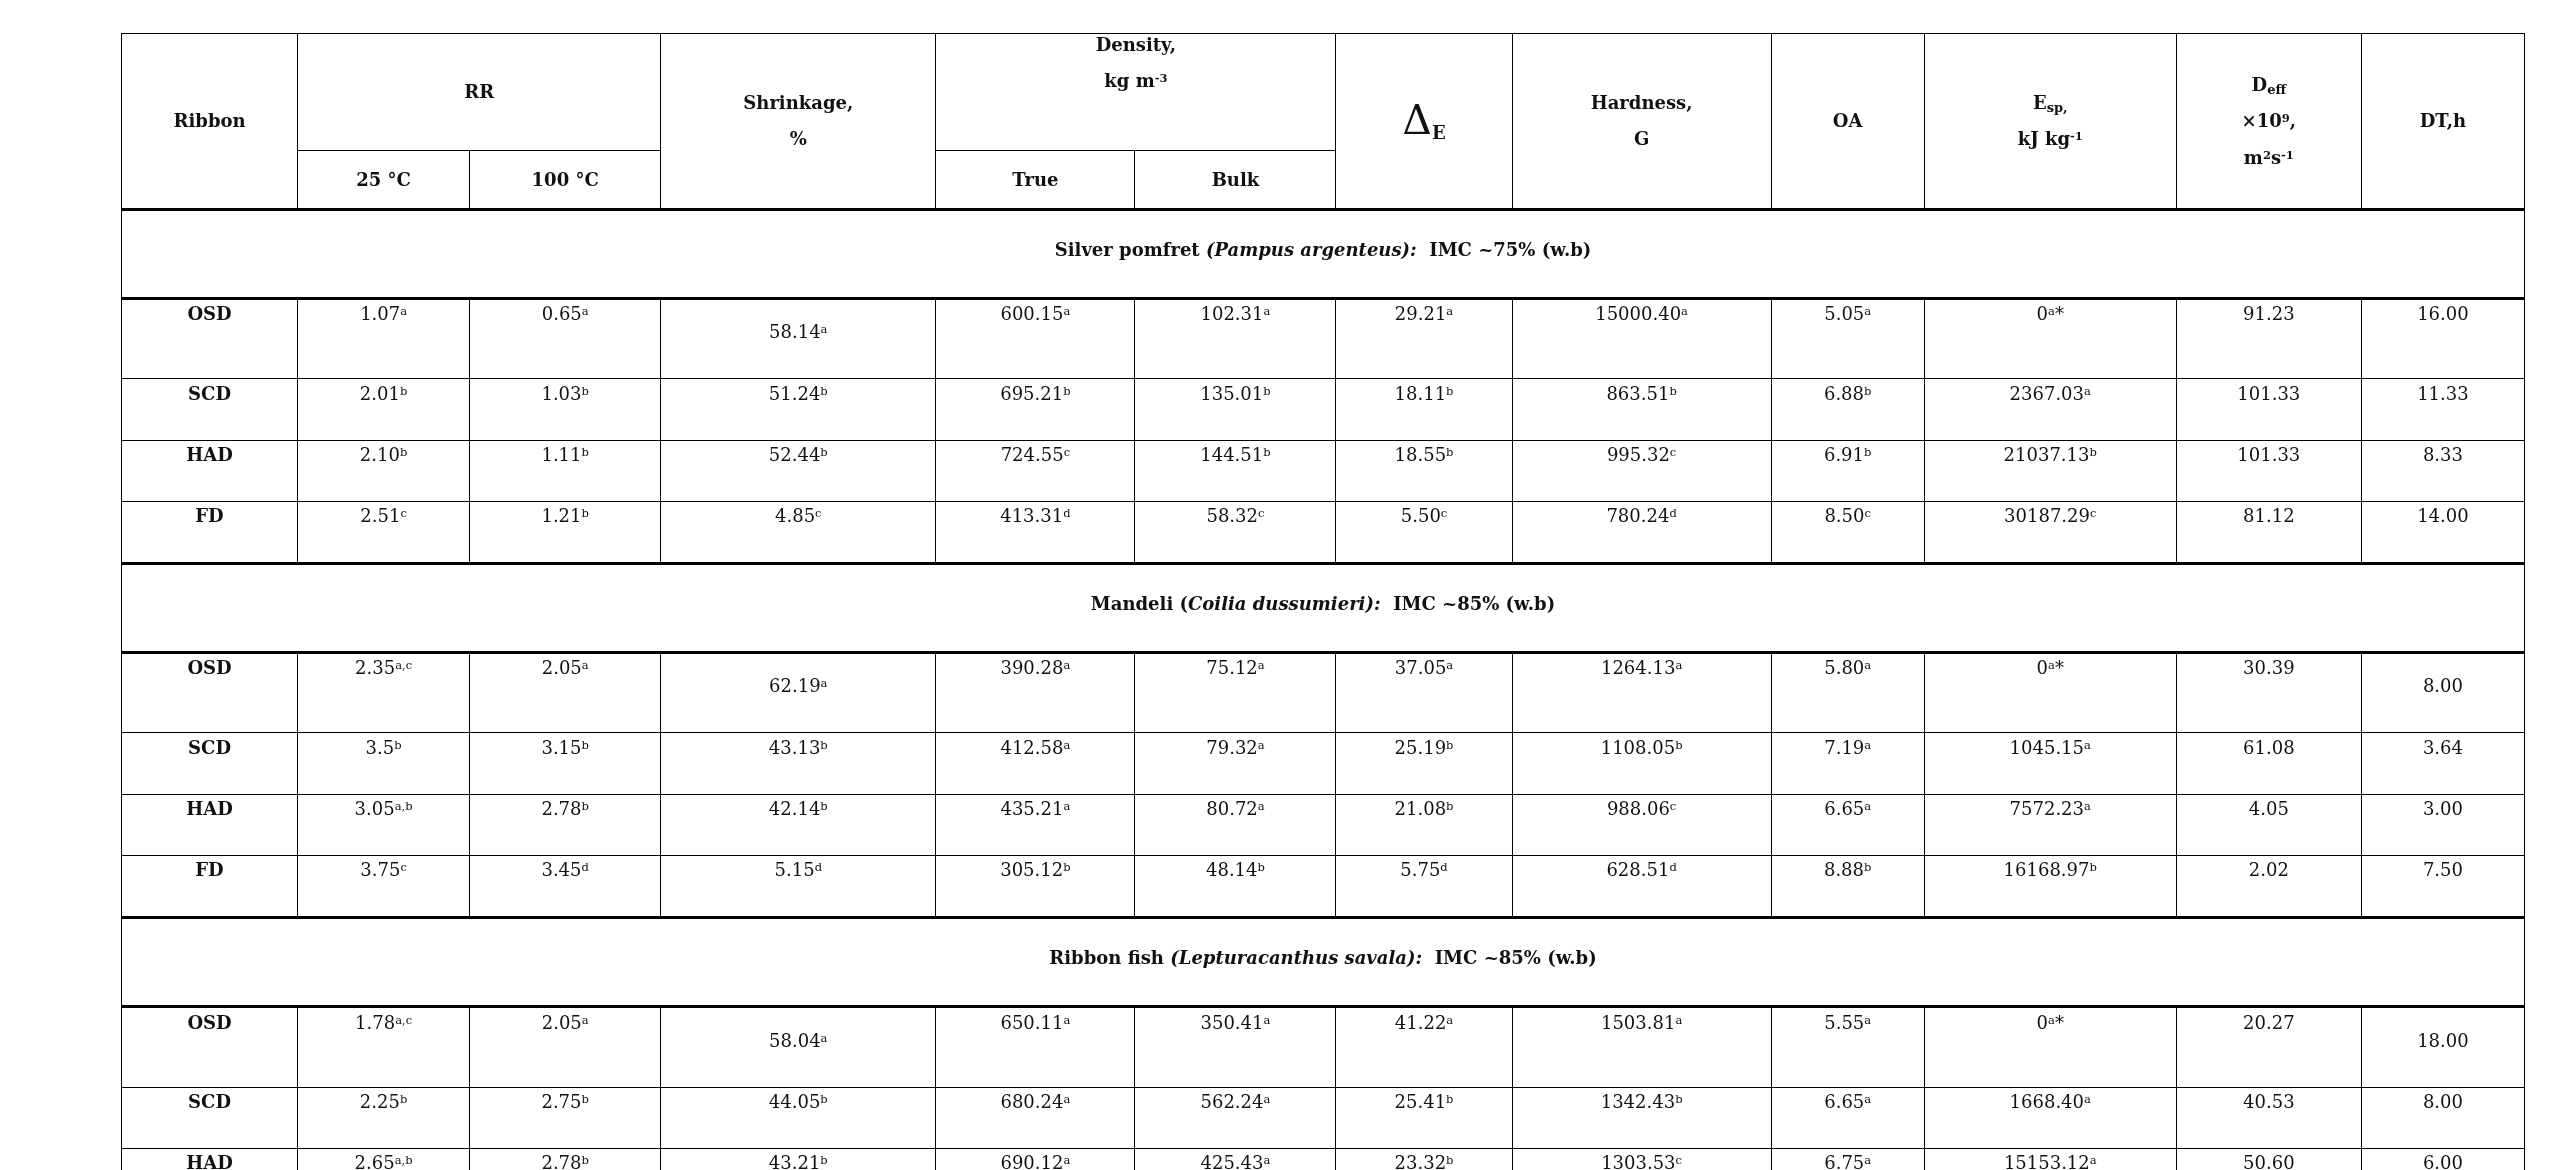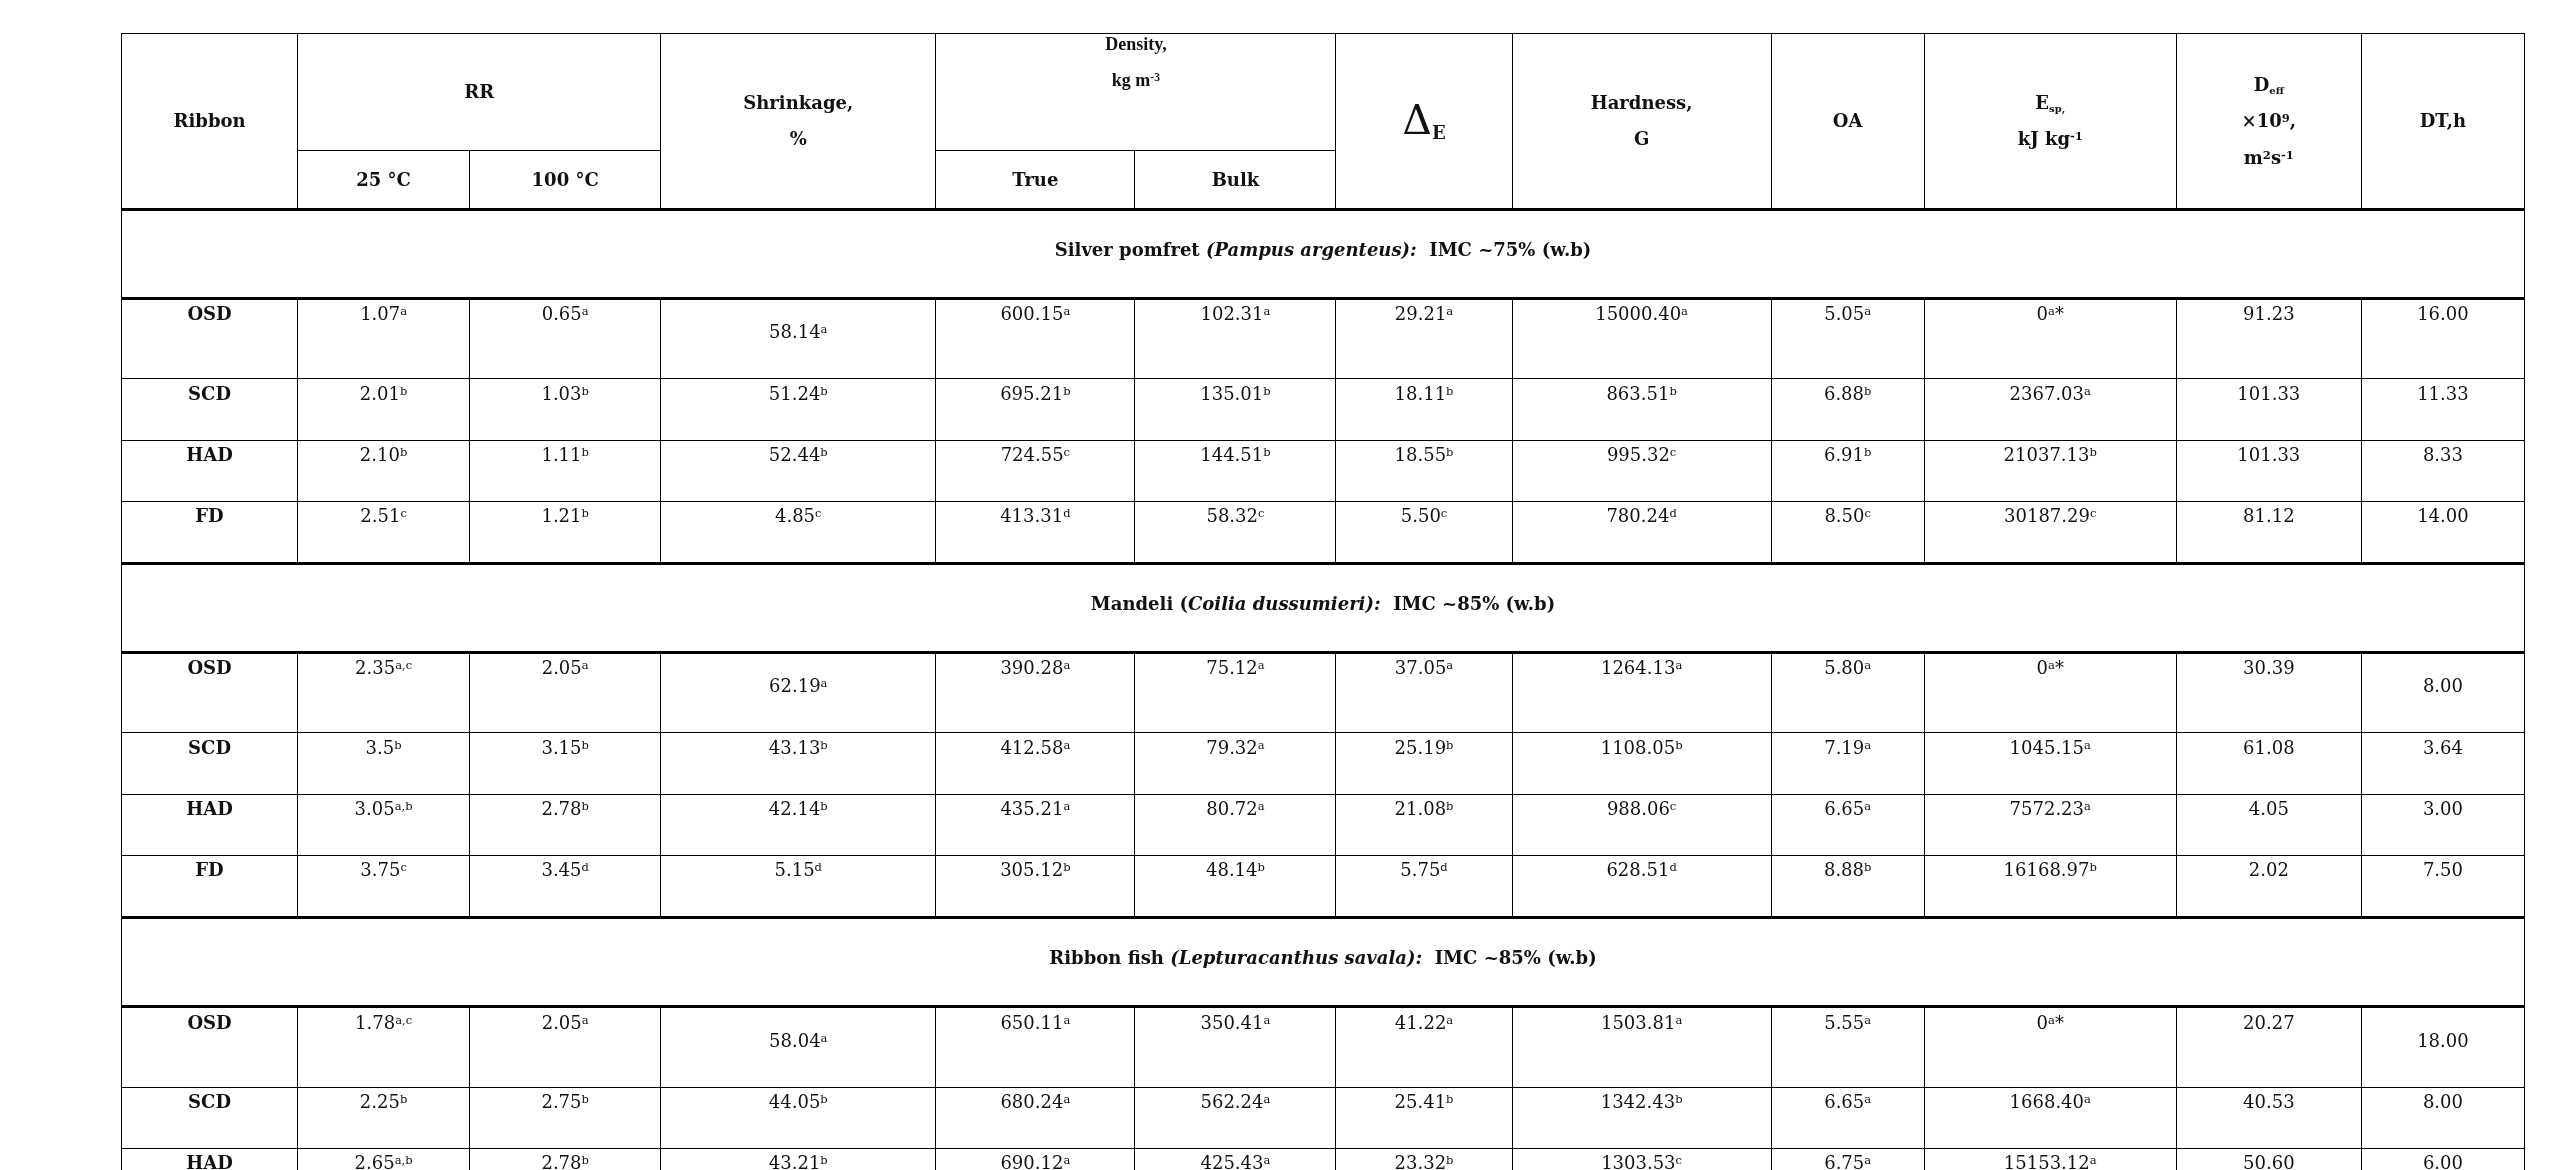--- a/index.html
+++ b/index.html
@@ -7,21 +7,21 @@
          font-family:"DejaVu Serif","Liberation Serif",serif; color:#111; }
   table.tbl { position:absolute; left:121px; top:33px; border-collapse:collapse; table-layout:fixed; width:2404px; }
   table.tbl td, table.tbl th { border:1.6px solid #000; padding:0; text-align:center; vertical-align:top; font-size:18px; line-height:1.2; }
   table.tbl th { font-weight:bold; vertical-align:middle; }
   .hdr-top th { height:116px; }
   .hdr-sub th { height:57px; vertical-align:top; padding-top:3.3px; }
   th .ln { display:block; margin:14.8px 0; }
   th.delta .sym { font-size:41px; font-weight:normal; }
   th.delta .sub { font-size:18px; vertical-align:-4.9px; }
   sup { font-size:11.5px; vertical-align:4.9px; line-height:0; }
-  sub.s { font-size:10px; vertical-align:-3.3px; line-height:0; }
+  sub.s { font-size:13px; vertical-align:-3.3px; line-height:0; }
   tr.section td { height:77px; vertical-align:middle; font-weight:bold; padding-bottom:9px; border-top:3.3px solid #000; border-bottom:3.3px solid #000; }
   tr.section td span.it { font-style:italic; }
   tr.row td { height:57px; padding-top:3.3px; }
   tr.row td.dryer { font-weight:bold; }
   tr.row td.low { vertical-align:top; padding-top:21.3px; }
   .hdr-sub th, .hdr-top th { border-bottom-width:1.6px; }
   tr.hdr-sub th { border-bottom:3.3px solid #000; }
   tr.hdr-top th.rowspan2 { border-bottom:3.3px solid #000; }
   tr.row.first td { border-top:3.3px solid #000; }
 </style>
@@ -44,21 +44,21 @@
       <col style="width:163px">
   </colgroup>
   <thead>
     <tr class="hdr-top">
       <th rowspan="2" class="rowspan2"><span>Ribbon</span></th>
       <th colspan="2"><span>RR</span></th>
       <th rowspan="2" class="rowspan2">
         <span class="ln">Shrinkage,</span>
         <span class="ln">%</span>
       </th>
-      <th colspan="2" style="vertical-align:top;font-family:Liberation Serif, serif;">
+      <th colspan="2" style="vertical-align:top;">
         <span class="ln" style="margin-top:0">Density,</span>
         <span class="ln"><span>kg m</span><sup>-3</sup></span>
       </th>
       <th rowspan="2" class="rowspan2 delta">
         <span class="sym">Δ</span><span class="sub">E</span>
       </th>
       <th rowspan="2" class="rowspan2">
         <span class="ln">Hardness,</span>
         <span class="ln">G</span>
       </th>

